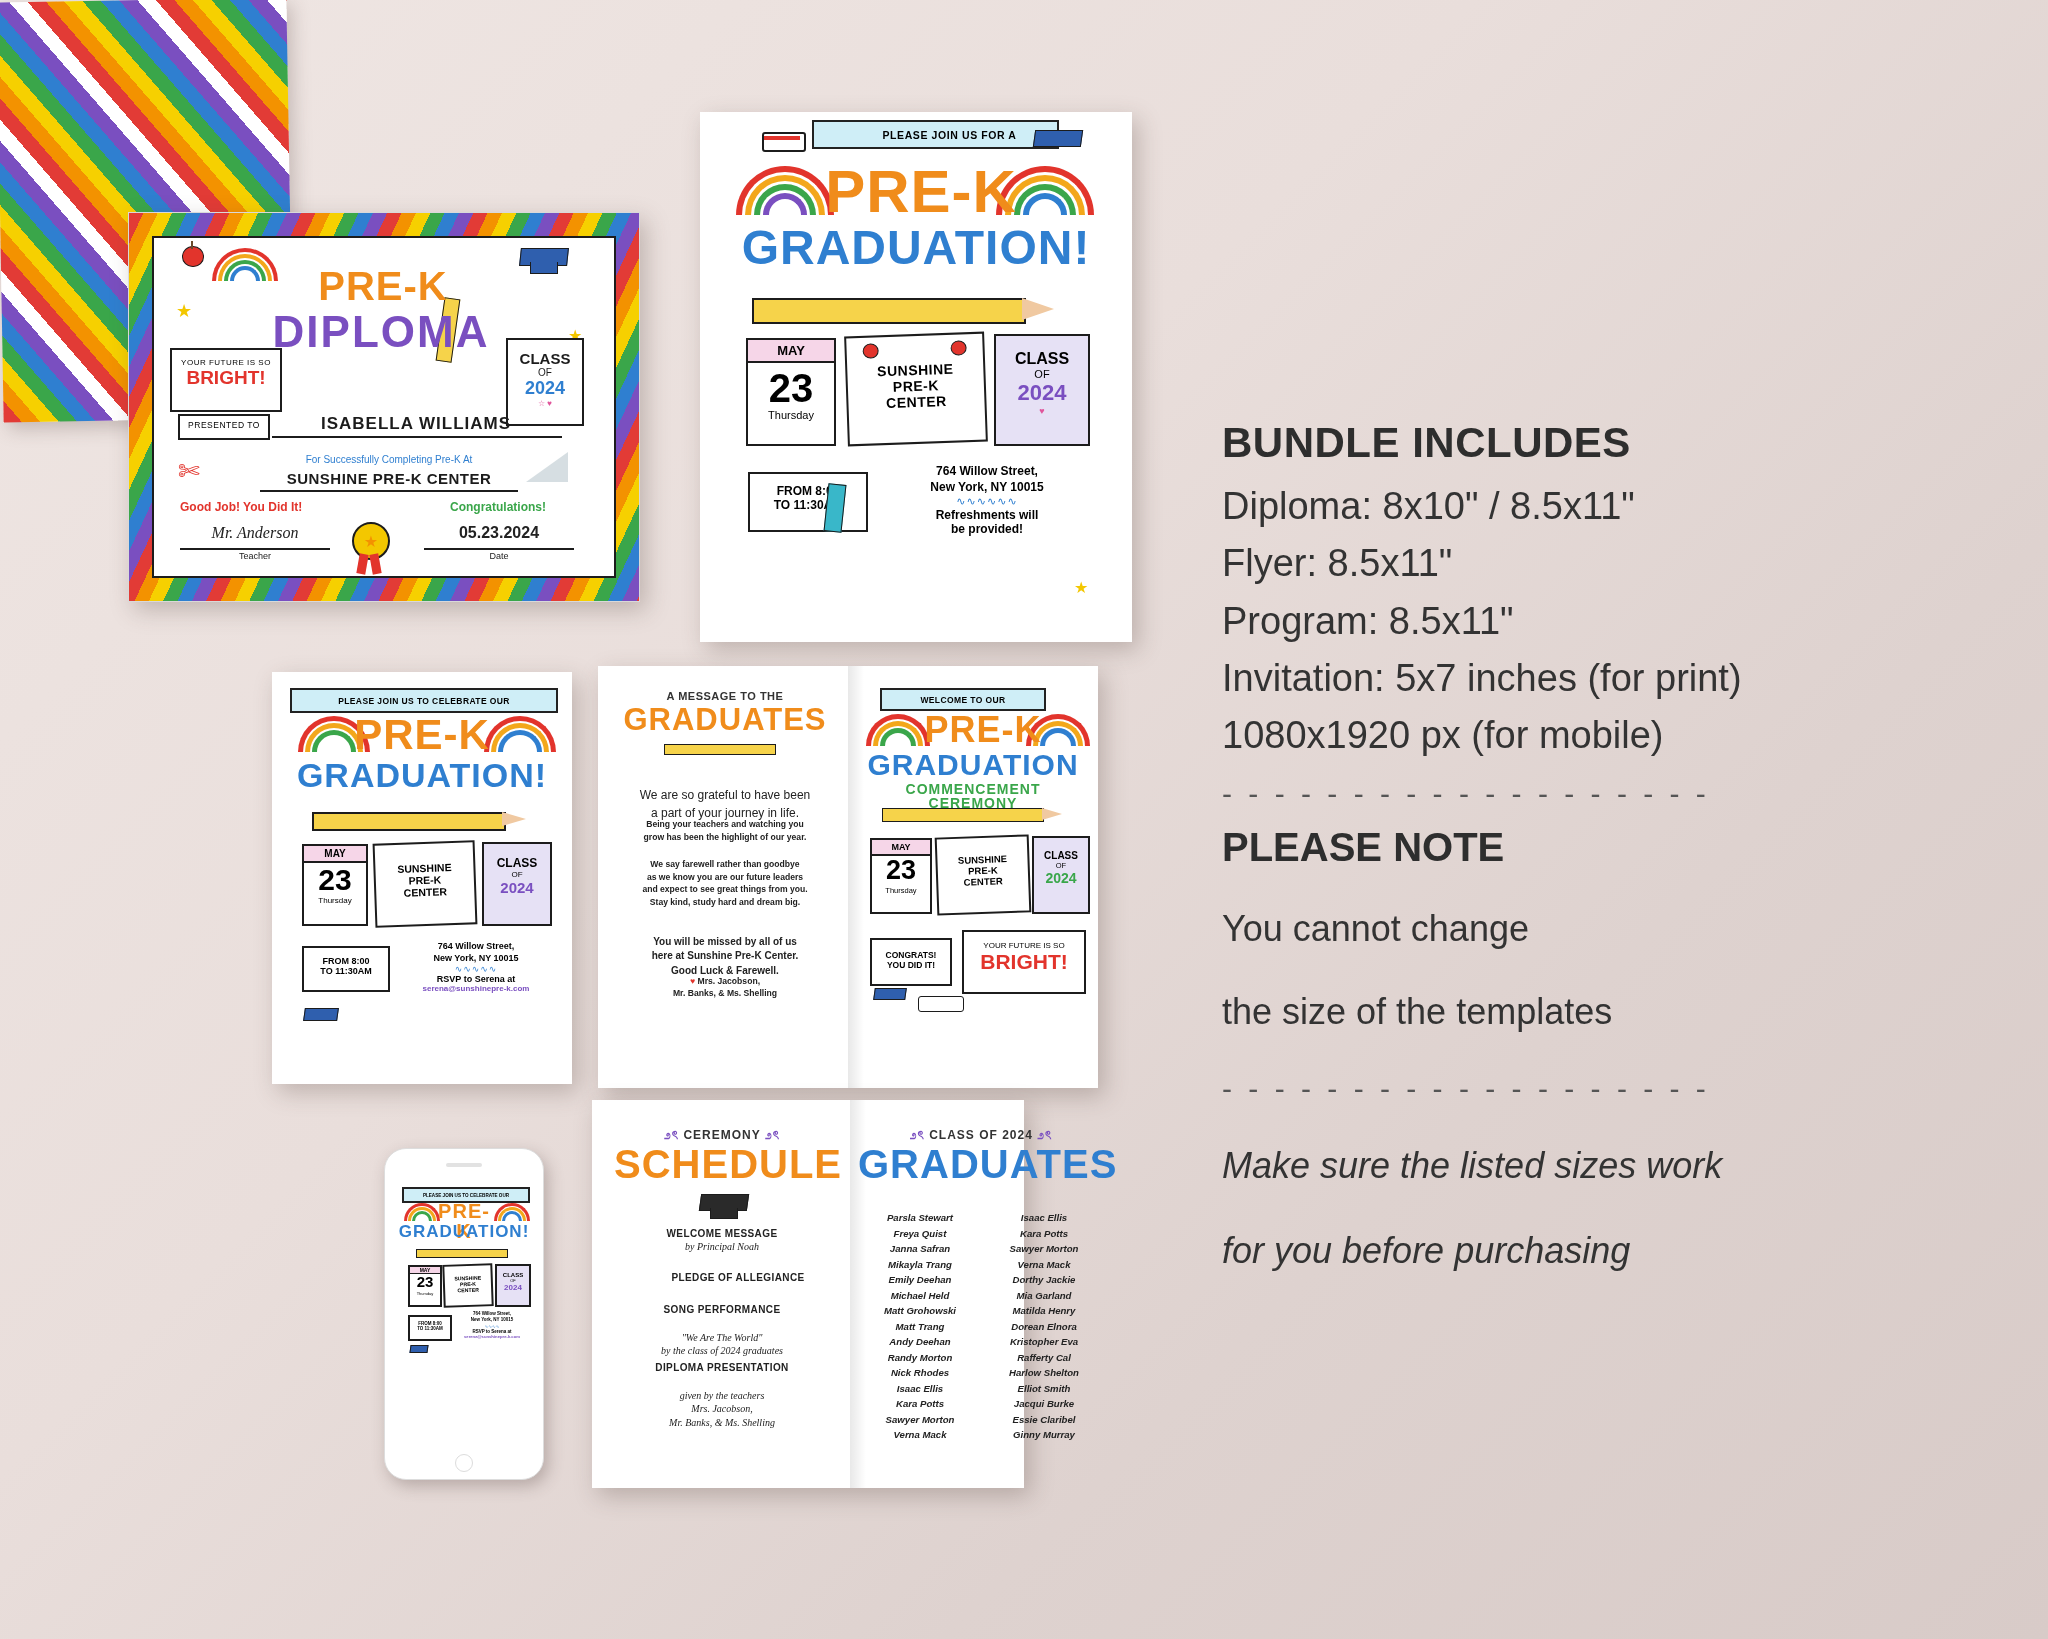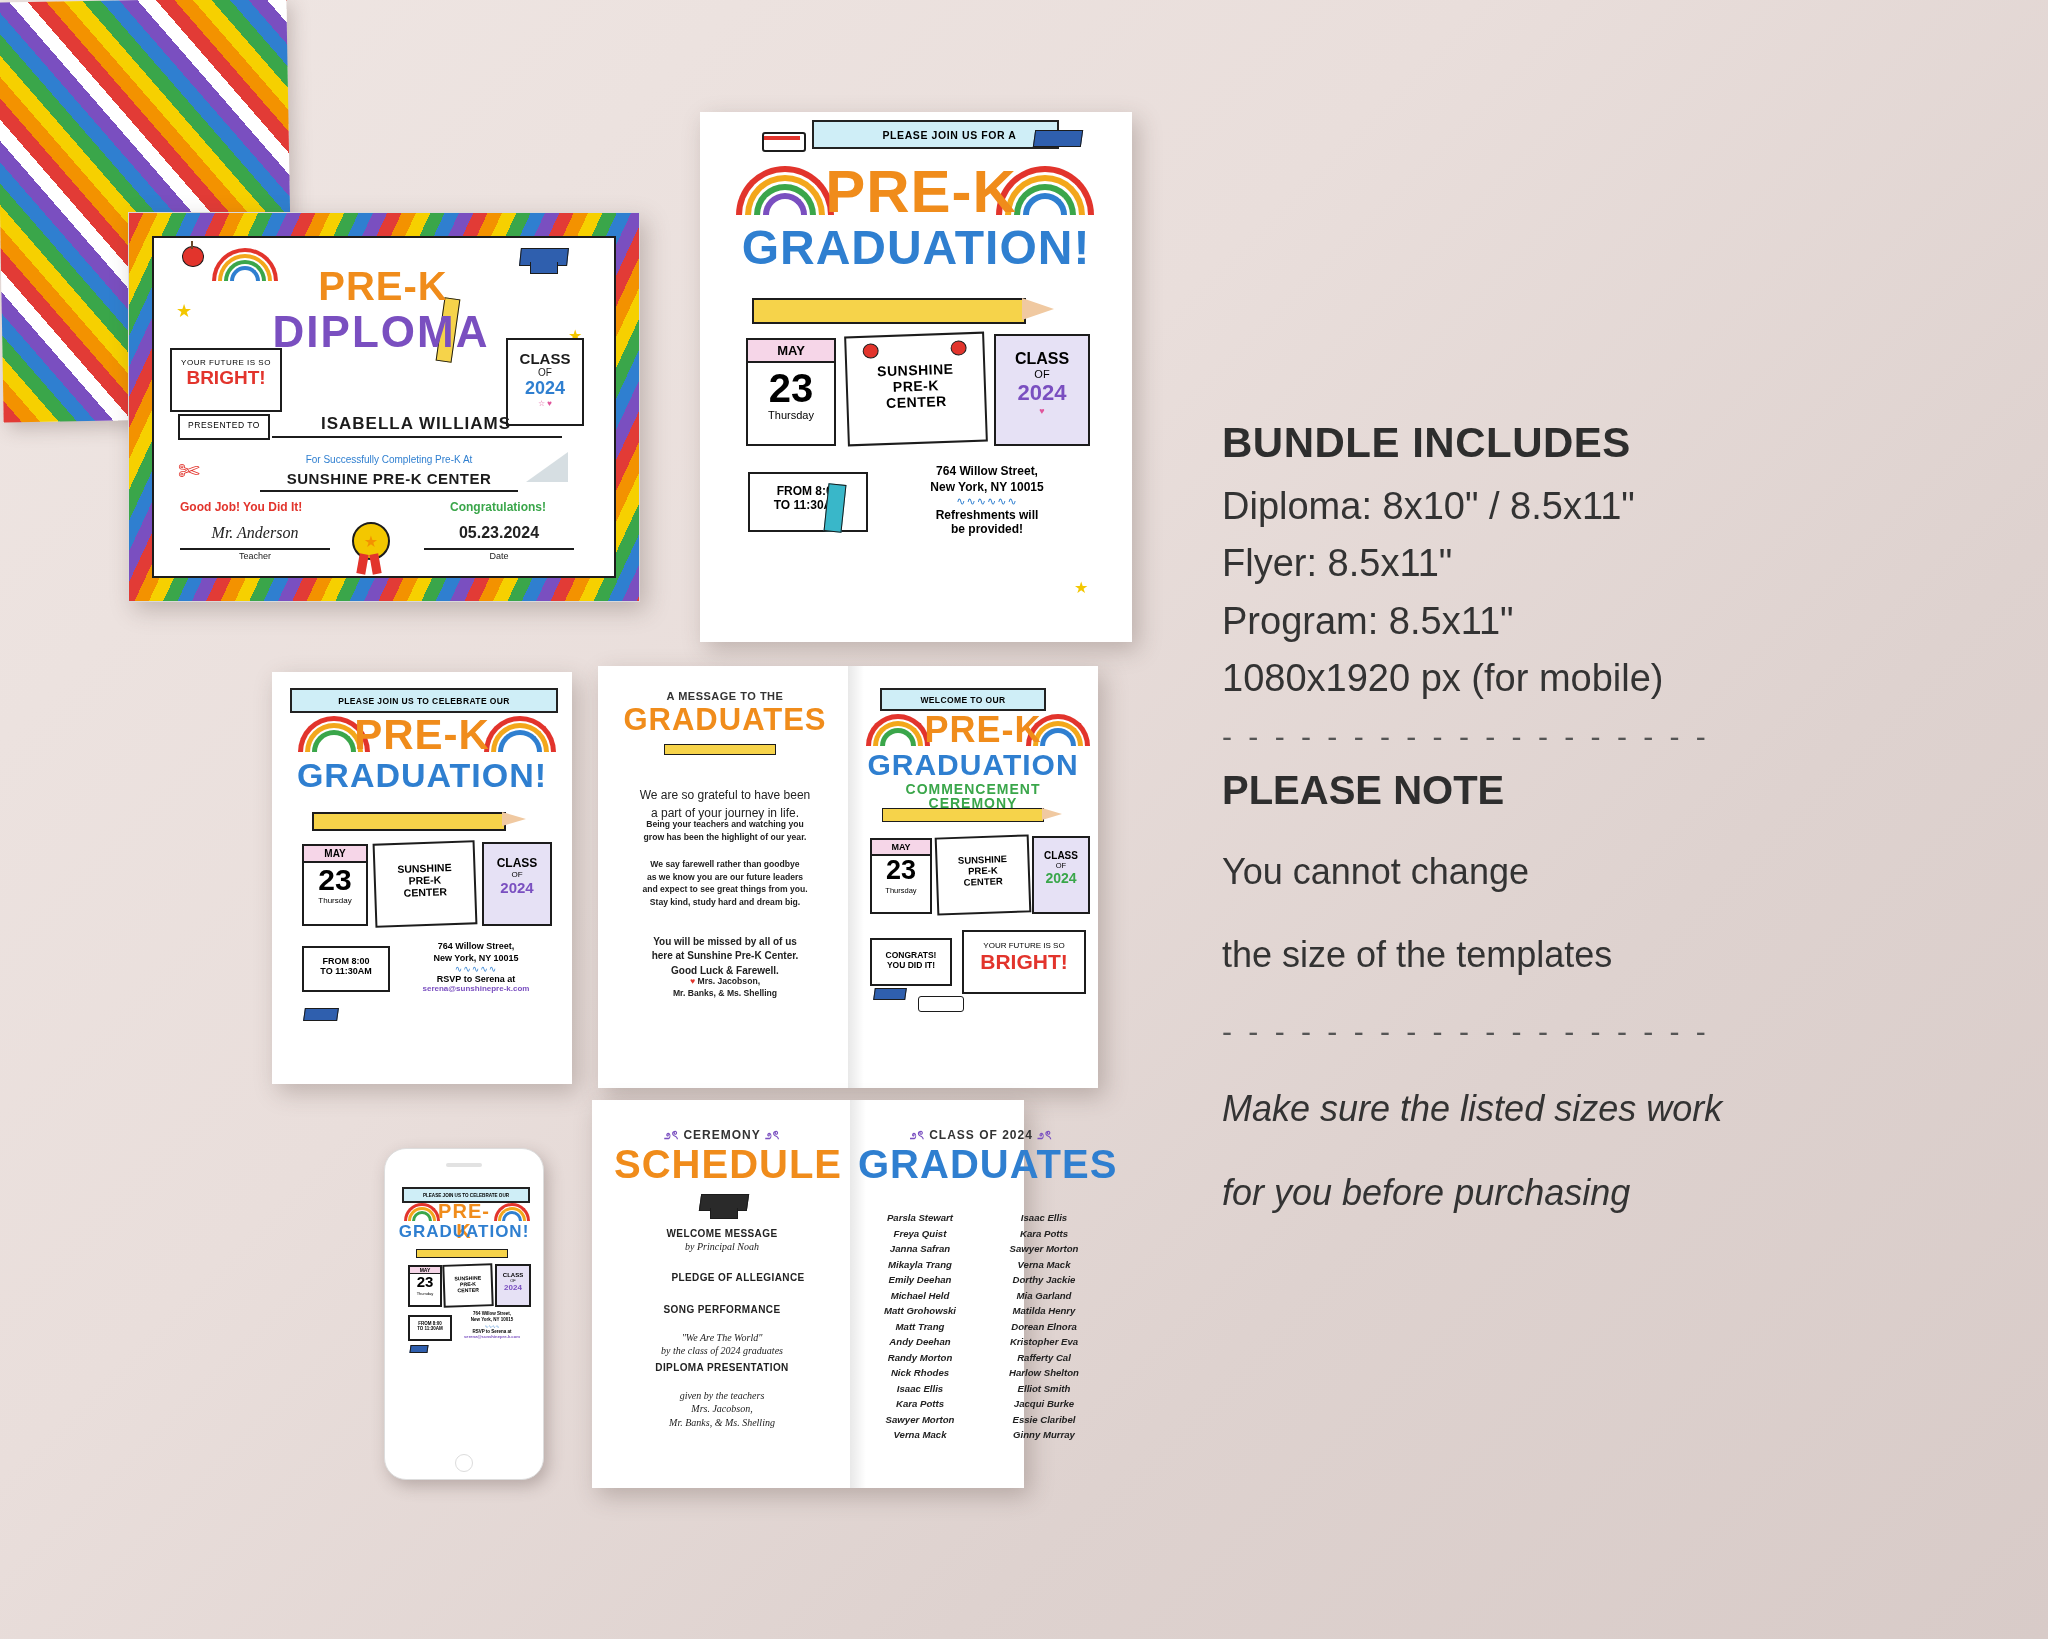--- a/index.html
+++ b/index.html
@@ -513,20 +513,21 @@
       </div>
       <div style="position:absolute;left:16px;top:166px;width:16px;height:6px;background:#2f5fae;transform:skewX(-8deg);border:1px solid #1c1c1c;"></div>
     </div>
   </div>
 
   <div class="info">
     <h2>BUNDLE INCLUDES</h2>
     <p class="line">Diploma: 8x10" / 8.5x11"</p>
     <p class="line">Flyer: 8.5x11"</p>
     <p class="line">Program: 8.5x11"</p>
+    <p class="line">Invitation: 5x7 inches (for print)</p>
     <p class="line">1080x1920 px (for mobile)</p>
     <div class="dashes">- - - - - - - - - - - - - - - - - - -</div>
     <h3>PLEASE NOTE</h3>
     <p class="note">You cannot change</p>
     <p class="note">the size of the templates</p>
     <div class="dashes">- - - - - - - - - - - - - - - - - - -</div>
     <p class="ital">Make sure the listed sizes work</p>
     <p class="ital">for you before purchasing</p>
   </div>
 

